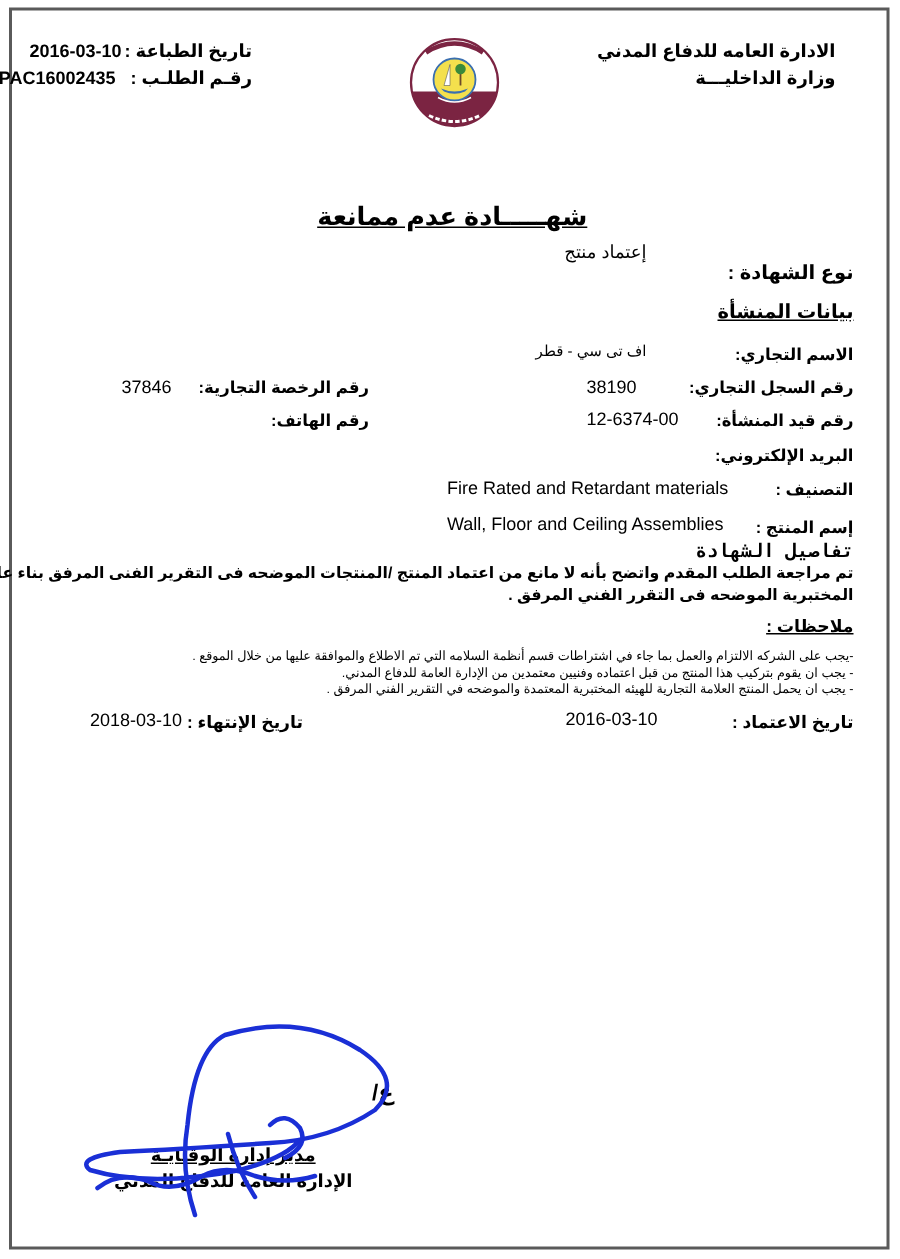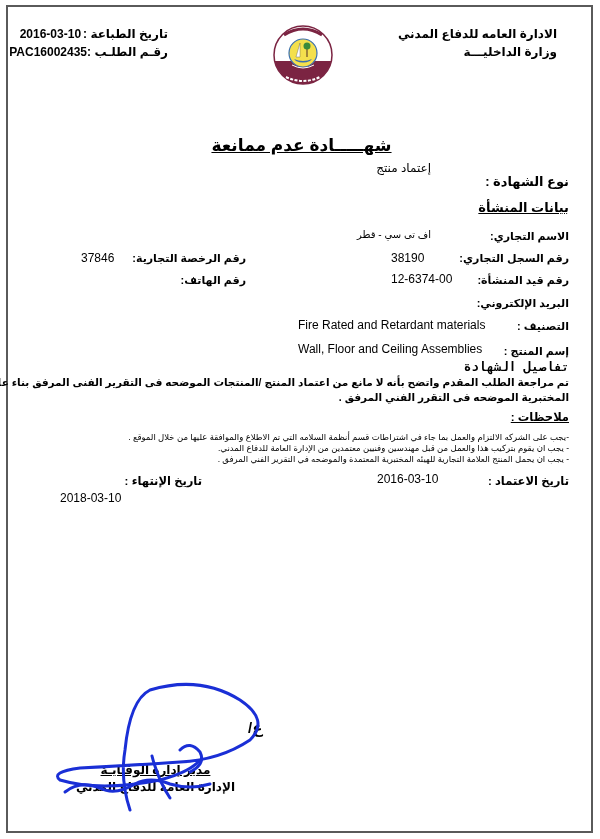--- a/index.html
+++ b/index.html
@@ -25,21 +25,21 @@
   <div class="abs rtl hdr" style="right:34px; top:18px; line-height:18px; text-align:right;">
     <div>الادارة العامه للدفاع المدني</div>
     <div>وزارة الداخليـــة</div>
   </div>
 
   <div class="abs hdr" style="left:20px; top:18px; line-height:18px;">
     <div style="display:flex; justify-content:flex-end; gap:2px; width:140px;">
       <span>2016-03-10</span>
       <span class="rtl">تاريخ الطباعة :</span>
     </div>
-    <div style="display:flex; justify-content:flex-end; width:140px;">
+    <div style="display:flex; justify-content:flex-end; gap:10px; width:140px;">
       <span>PAC16002435</span>
       <span class="rtl">رقـم الطلـب :</span>
     </div>
   </div>
 
   <svg class="emblem" viewBox="0 0 62 68">
     <defs>
       <clipPath id="c">
           <circle cx="31" cy="34" r="29"></circle>
         </clipPath>
@@ -89,28 +89,28 @@
   <div class="abs rtl lbl" style="right:22px; top:338px;">إسم المنتج :</div>
   <div class="abs val" style="left:290px; top:335px;">Wall, Floor and Ceiling Assemblies</div>
 
   <div class="abs rtl b" style="right:22px; top:352px; font-size:12.5px;font-family:Liberation Mono, monospace;">تفاصيل الشهادة</div>
   <div class="abs rtl para" style="right:22px; top:369px; width:550px; text-align:right;">تم مراجعة الطلب المقدم واتضح بأنه لا مانع من اعتماد المنتج /المنتجات الموضحه فى التقرير الفنى المرفق بناء على اعتماده من قبل الهيئه</div>
   <div class="abs rtl para" style="right:22px; top:384px;">المختبرية الموضحه فى التقرر الفني المرفق .</div>
 
   <div class="abs rtl b u" style="right:22px; top:403px; font-size:11.5px;">ملاحظات :</div>
   <div class="abs rtl small" style="right:22px; top:425px; line-height:11px; text-align:right;">
     <div>-يجب على الشركه الالتزام والعمل  بما جاء في اشتراطات قسم أنظمة السلامه  التي تم الاطلاع والموافقة عليها  من خلال الموقع  .</div>
-    <div>- يجب ان يقوم بتركيب هذا والعمل من قبل مهندسين وفنيين معتمدين من الإدارة العامة للدفاع المدني.</div>
+    <div>- يجب ان يقوم بتركيب هذا المنتج من قبل اعتماده وفنيين معتمدين من الإدارة العامة للدفاع المدني.</div>
     <div>- يجب ان يحمل المنتج العلامة التجارية للهيئه المختبرية المعتمدة والموضحه في التقرير الفني المرفق .</div>
   </div>
 
   <div class="abs rtl lbl" style="right:22px; top:467px; font-size:11.5px;">تاريخ الاعتماد :</div>
   <div class="abs val" style="left:369px; top:465px;">2016-03-10</div>
   <div class="abs rtl lbl" style="right:389px; top:467px; font-size:11.5px;">تاريخ الإنتهاء :</div>
-  <div class="abs val" style="left:52px; top:484px;text-align:right;">2018-03-10</div>
+  <div class="abs val" style="left:52px; top:466px;text-align:right;">2018-03-10</div>
 
   <div class="abs rtl b" style="left:240px; top:712px; font-size:15px;">ع/</div>
   <div class="abs rtl b" style="right:356px; top:755px; font-size:12px; line-height:17px; text-align:center;">
     <div class="u">مدير إدارة الوقـايـة</div>
     <div>الإدارة العامة للدفاع المدني</div>
   </div>
 
 </div>
 
 <svg class="sig" viewBox="0 0 260 140">

